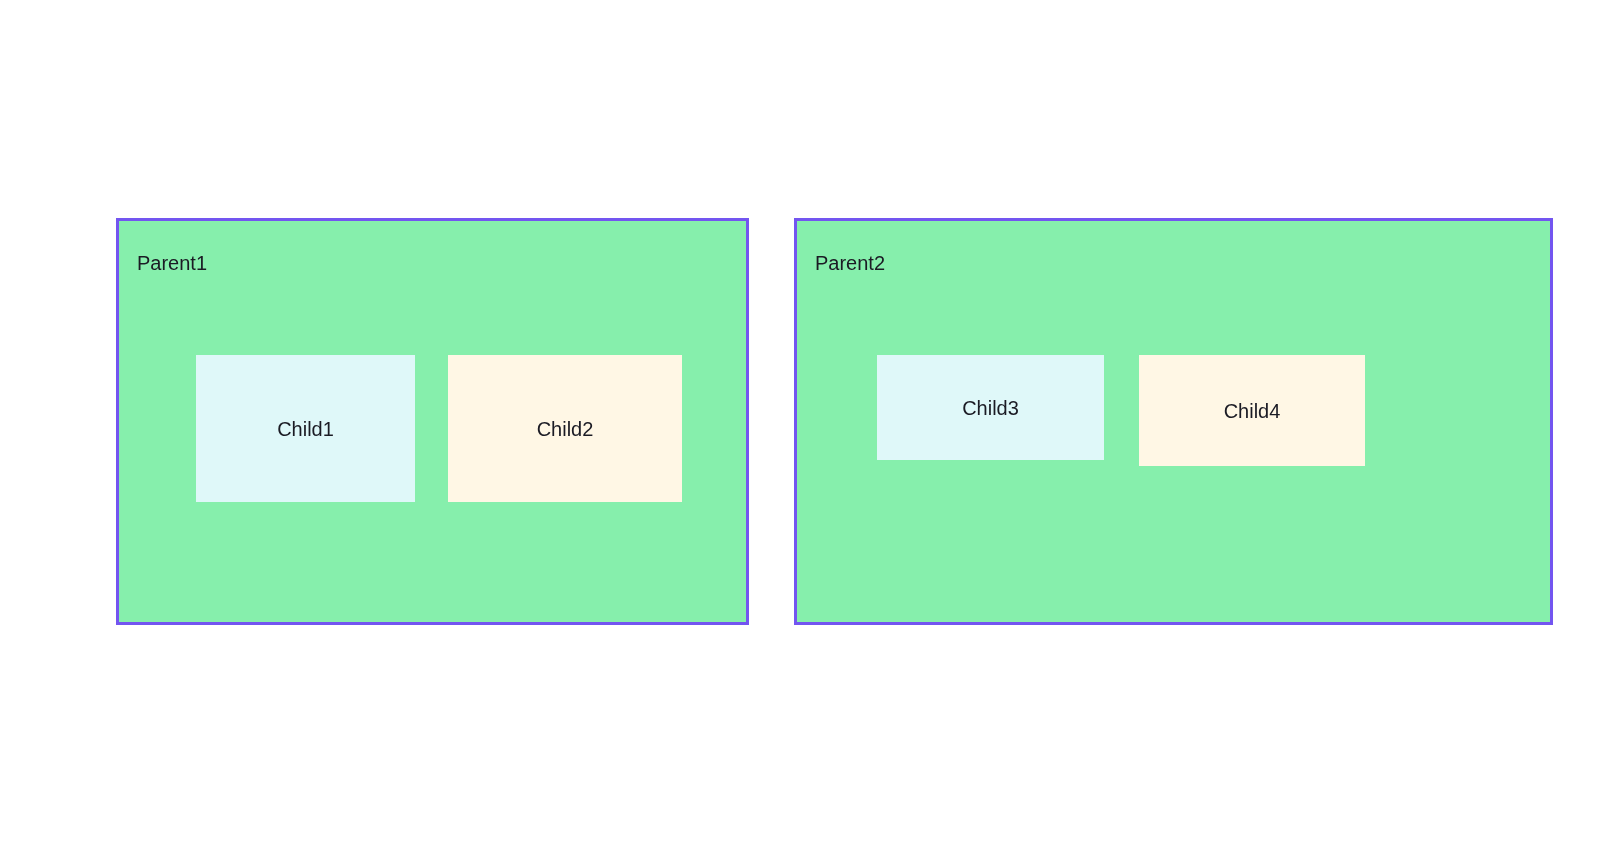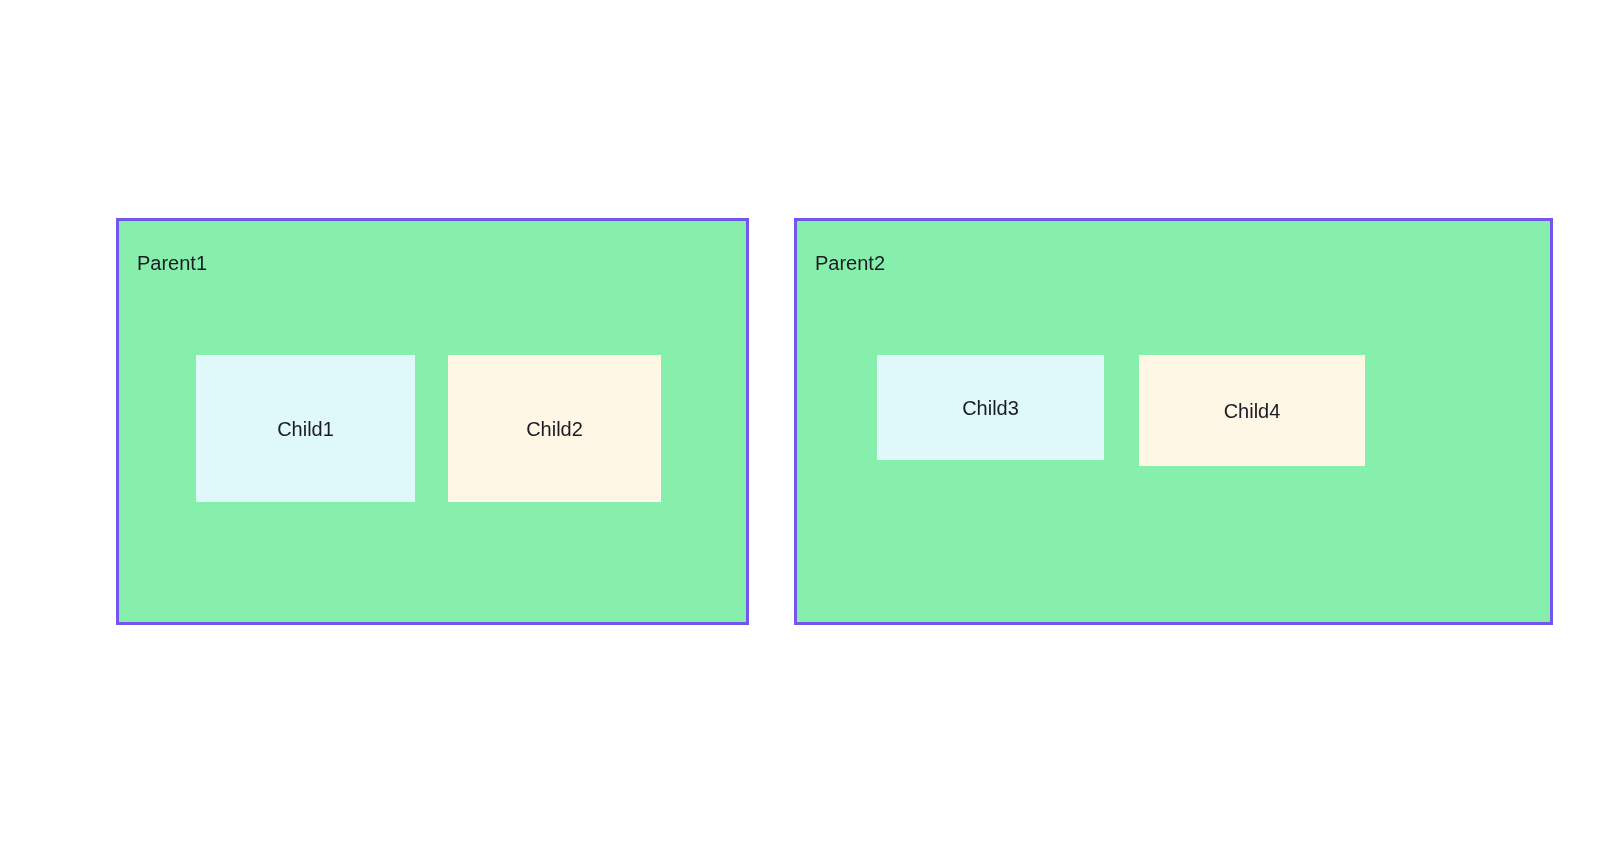--- a/index.html
+++ b/index.html
@@ -46,21 +46,21 @@
 <body>
 
 <div class="canvas">
 
   <div class="parent" style="left:116px; top:218px; width:633px; height:407px;">
     <div class="parent-label">Parent1</div>
   </div>
   <div class="child cyan" style="left:196px; top:355px; width:219px; height:147px;">
     <span>Child1</span>
   </div>
-  <div class="child cream" style="left:448px; top:355px; width:213px; height:147px;">
+  <div class="child cream" style="left:448px; top:355px; width:234px; height:147px;">
     <span>Child2</span>
   </div>
 
   <div class="parent" style="left:794px; top:218px; width:759px; height:407px;">
     <div class="parent-label">Parent2</div>
   </div>
   <div class="child cyan" style="left:877px; top:355px; width:227px; height:105px;">
     <span>Child3</span>
   </div>
   <div class="child cream" style="left:1139px; top:355px; width:226px; height:111px;">

